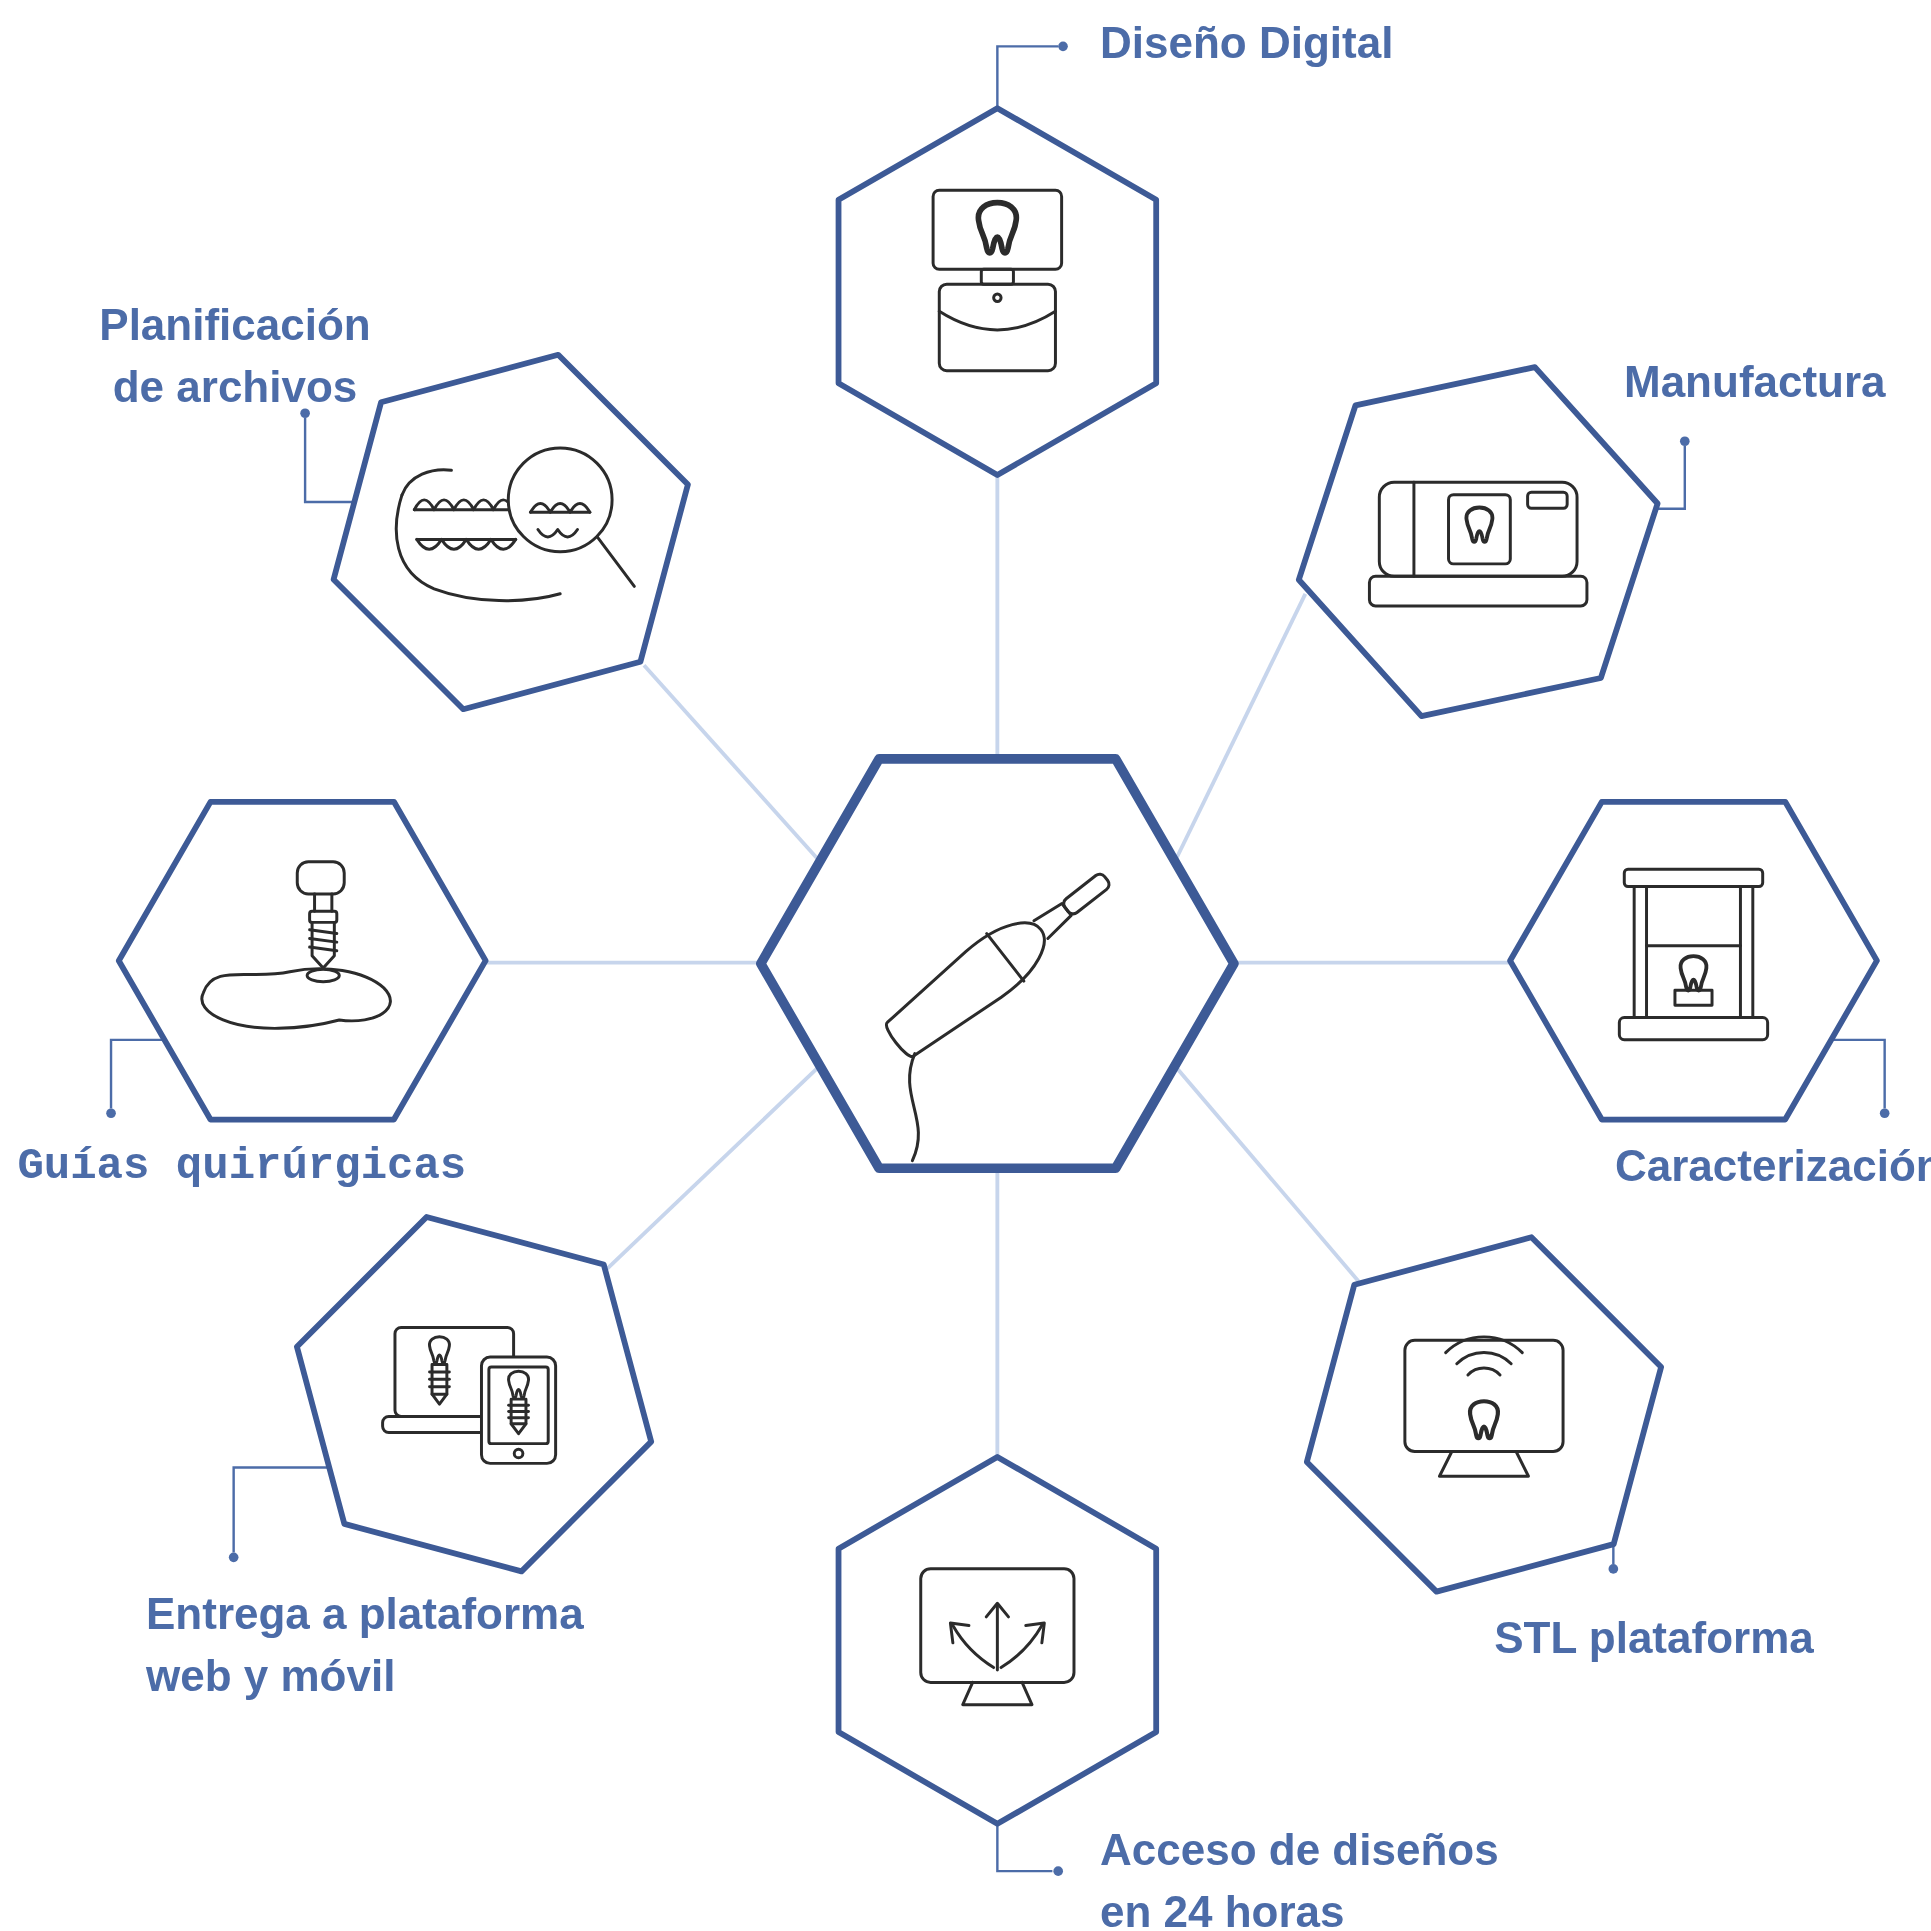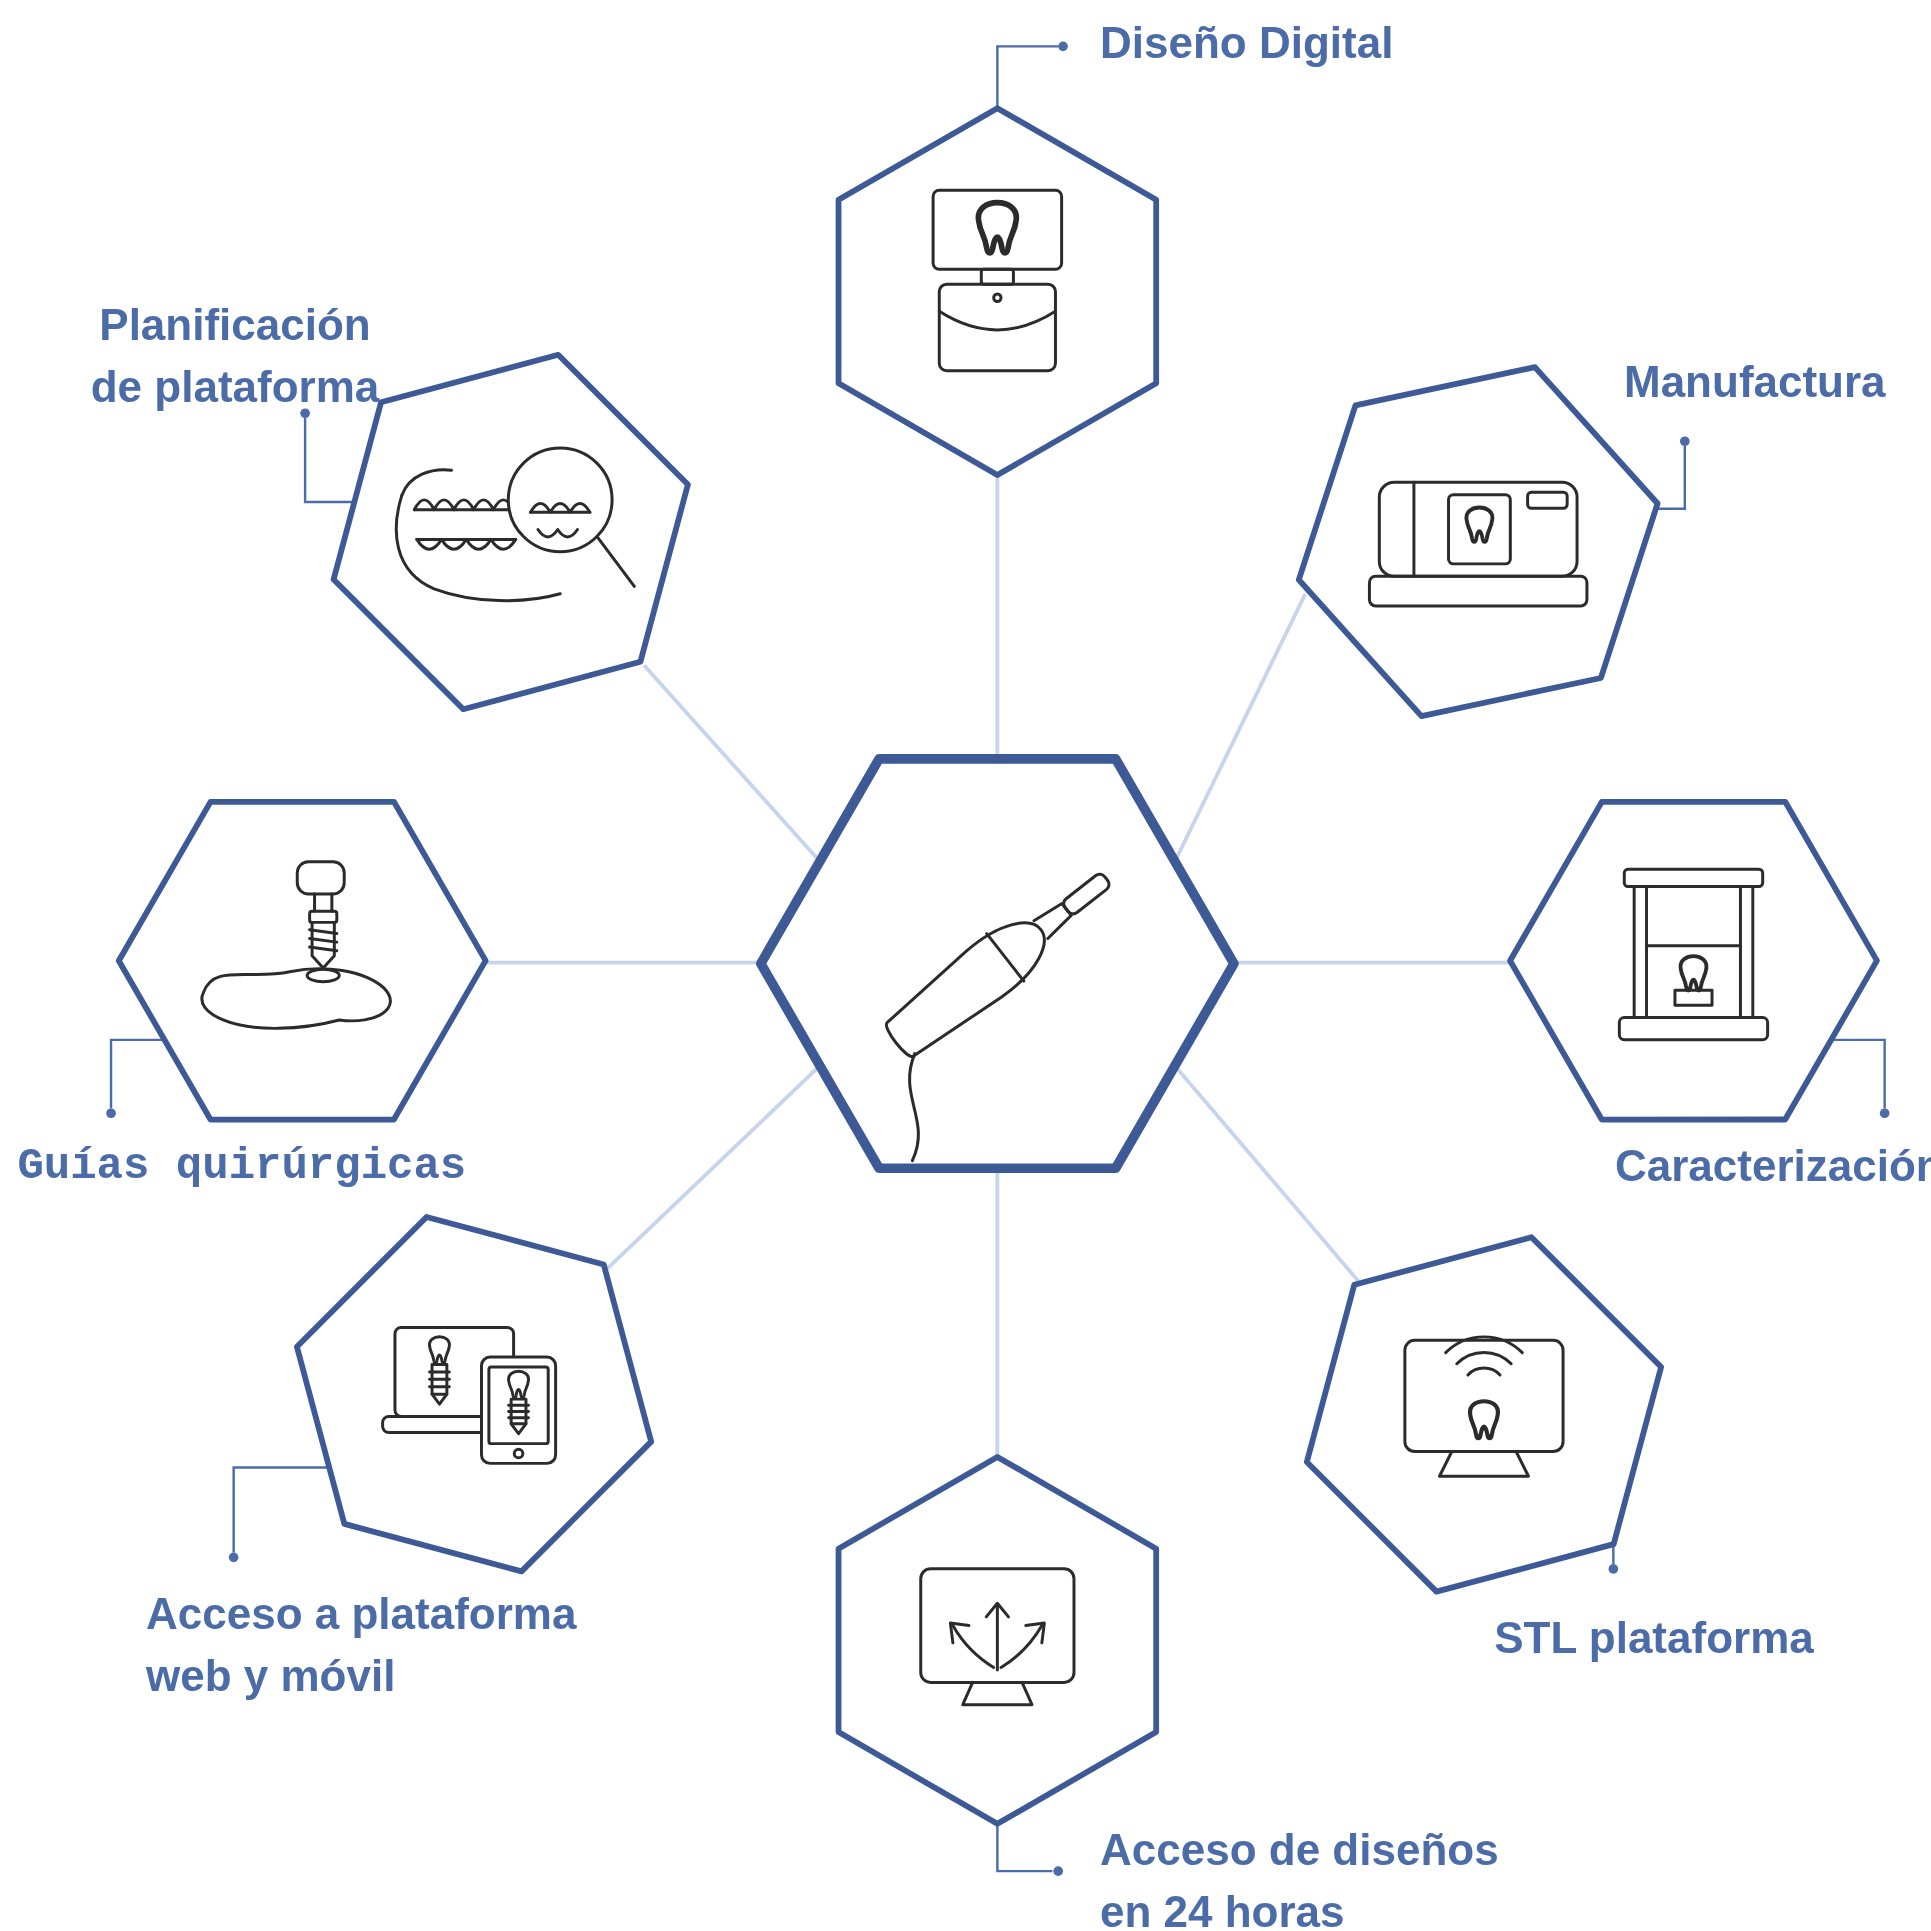--- a/index.html
+++ b/index.html
@@ -217,27 +217,27 @@
 <div class="label center" style="left:1410px;top:1583px;width:488px;">
   <span class="line">STL plataforma</span>
 </div>
 
 <div class="label" style="left:1100px;top:1819px;">
   <span class="line">Acceso de diseños</span>
   <span class="line">en 24 horas</span>
 </div>
 
 <div class="label" style="left:146px;top:1583px;">
-  <span class="line">Acceso a plataforma</span>
+  <span class="line">Entrega a plataforma</span>
   <span class="line">web y móvil</span>
 </div>
 
 <div class="label" style="left:17.4px;top:1135px;font-family:Liberation Mono, monospace;">
   <span class="line">Guías quirúrgicas</span>
 </div>
 
 <div class="label center" style="left:49px;top:270px;width:372px;">
   <span class="line">Planificación</span>
-  <span class="line">de plataforma</span>
+  <span class="line">de archivos</span>
 </div>
 
 </div>
 
 
 </body></html>

